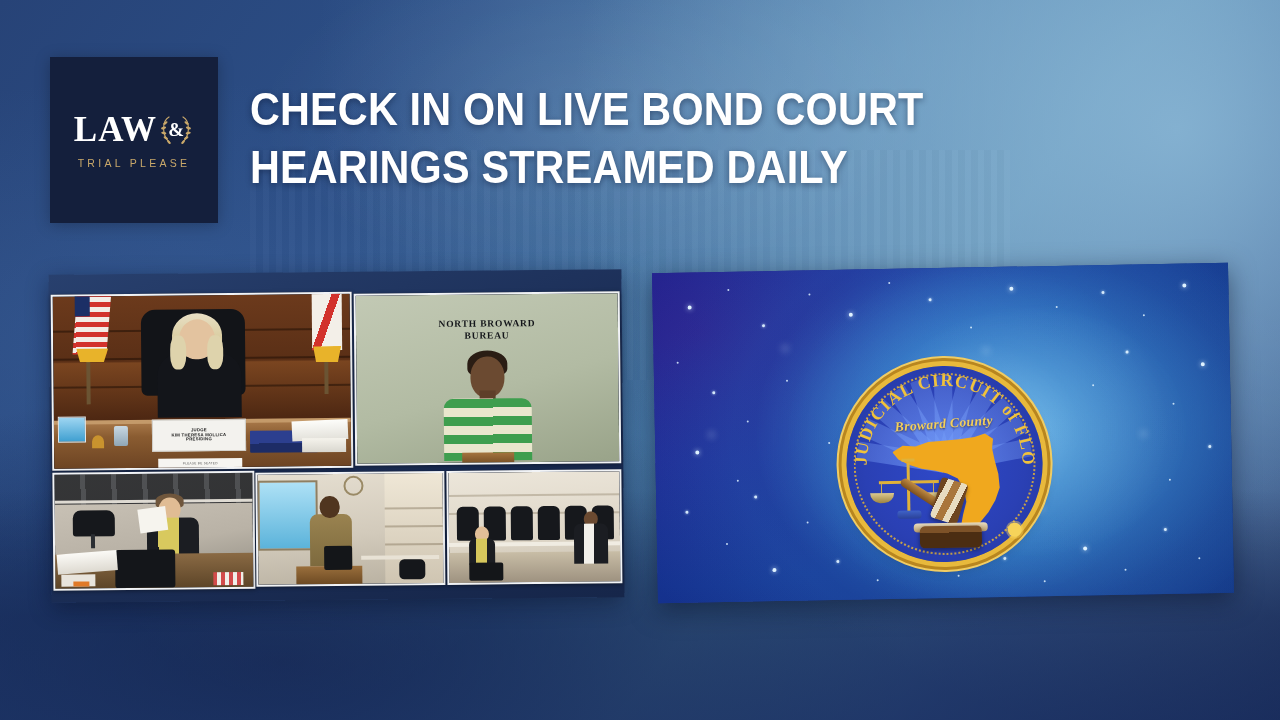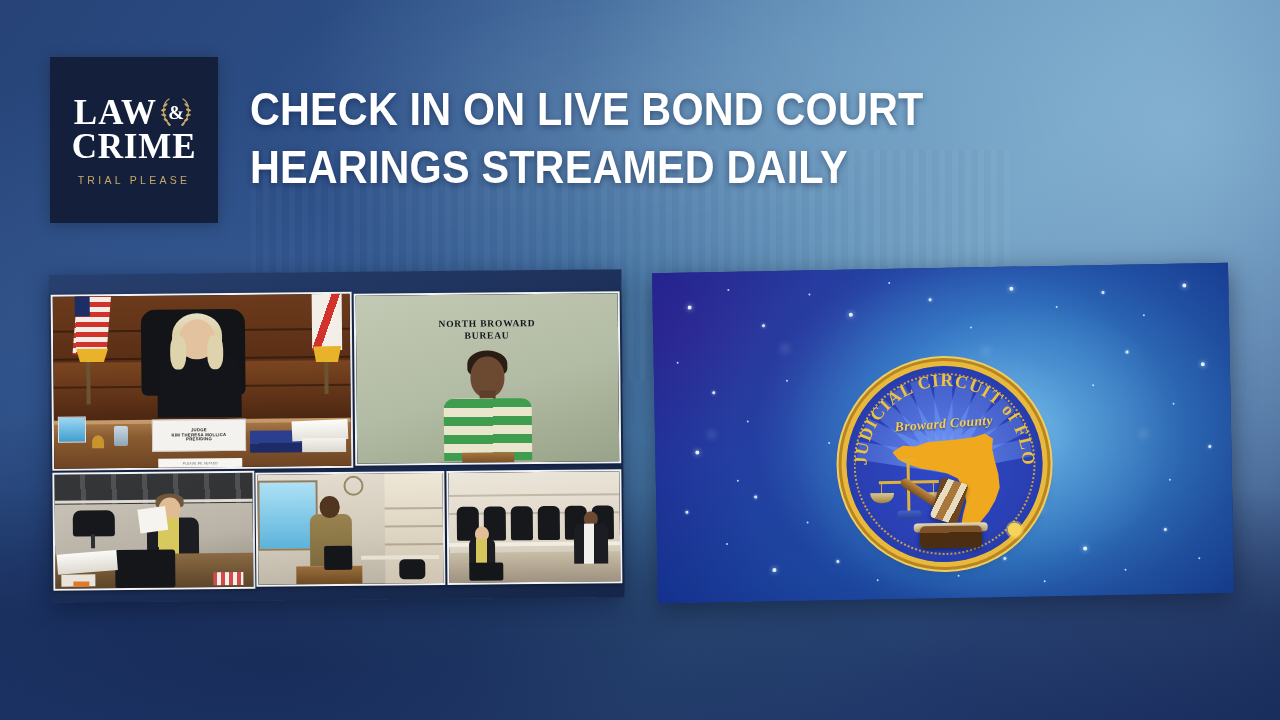--- a/index.html
+++ b/index.html
@@ -303,21 +303,20 @@
             <ellipse cx="28.6" cy="11" rx="2.5" ry="1.2" transform="rotate(36 28.6 11)"></ellipse>
             <ellipse cx="30.4" cy="16" rx="2.6" ry="1.2" transform="rotate(14 30.4 16)"></ellipse>
             <ellipse cx="30.2" cy="21" rx="2.6" ry="1.2" transform="rotate(-10 30.2 21)"></ellipse>
             <ellipse cx="28.2" cy="26" rx="2.5" ry="1.2" transform="rotate(-32 28.2 26)"></ellipse>
             <ellipse cx="25.2" cy="30" rx="2.3" ry="1.1" transform="rotate(-50 25.2 30)"></ellipse>
           </g>
         </svg>
         <span class="logo-amp">&amp;</span>
       </span>
     </div>
-    <div class="logo-crime">CRIME</div>
     <div class="logo-tn">TRIAL PLEASE</div>
   </div>
 
   <div class="headline">
     <span>CHECK IN ON LIVE BOND COURT</span>
     <span>HEARINGS STREAMED DAILY</span>
   </div>
 
   <div class="quad-panel">
     <div class="quad-inner">

